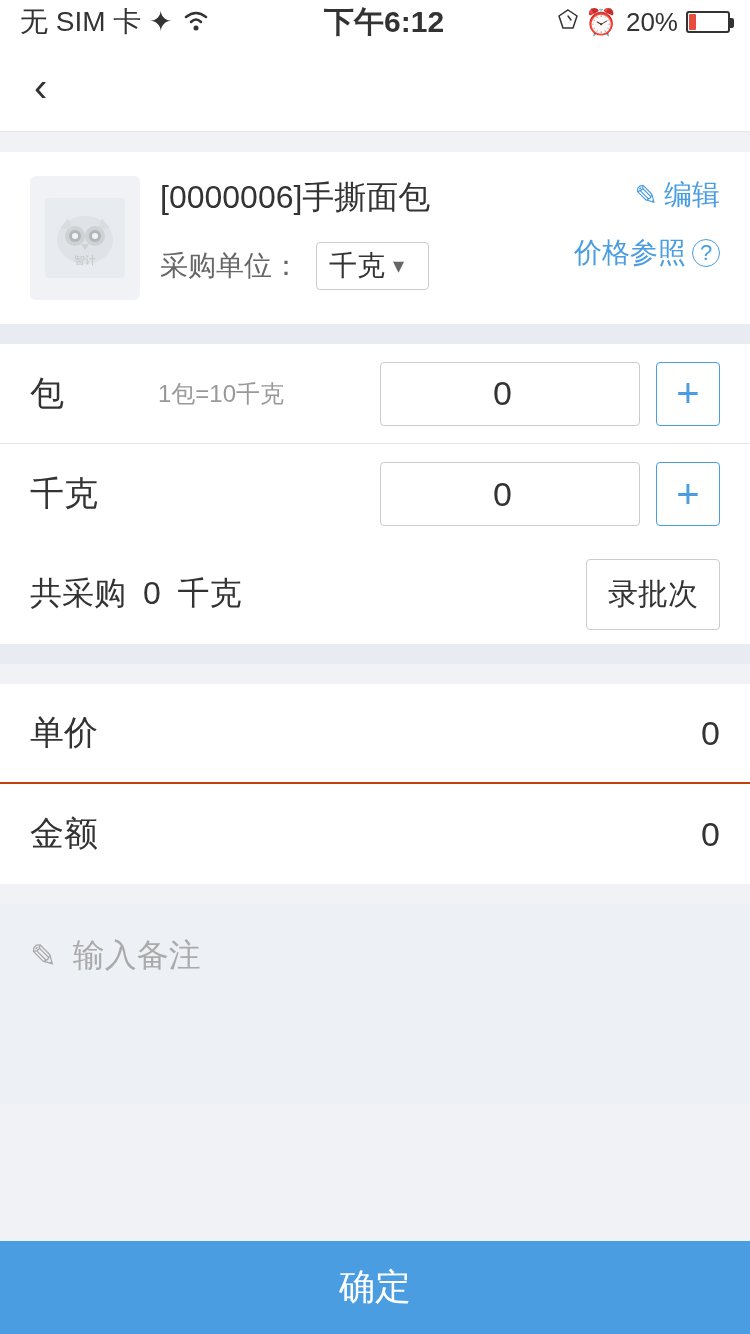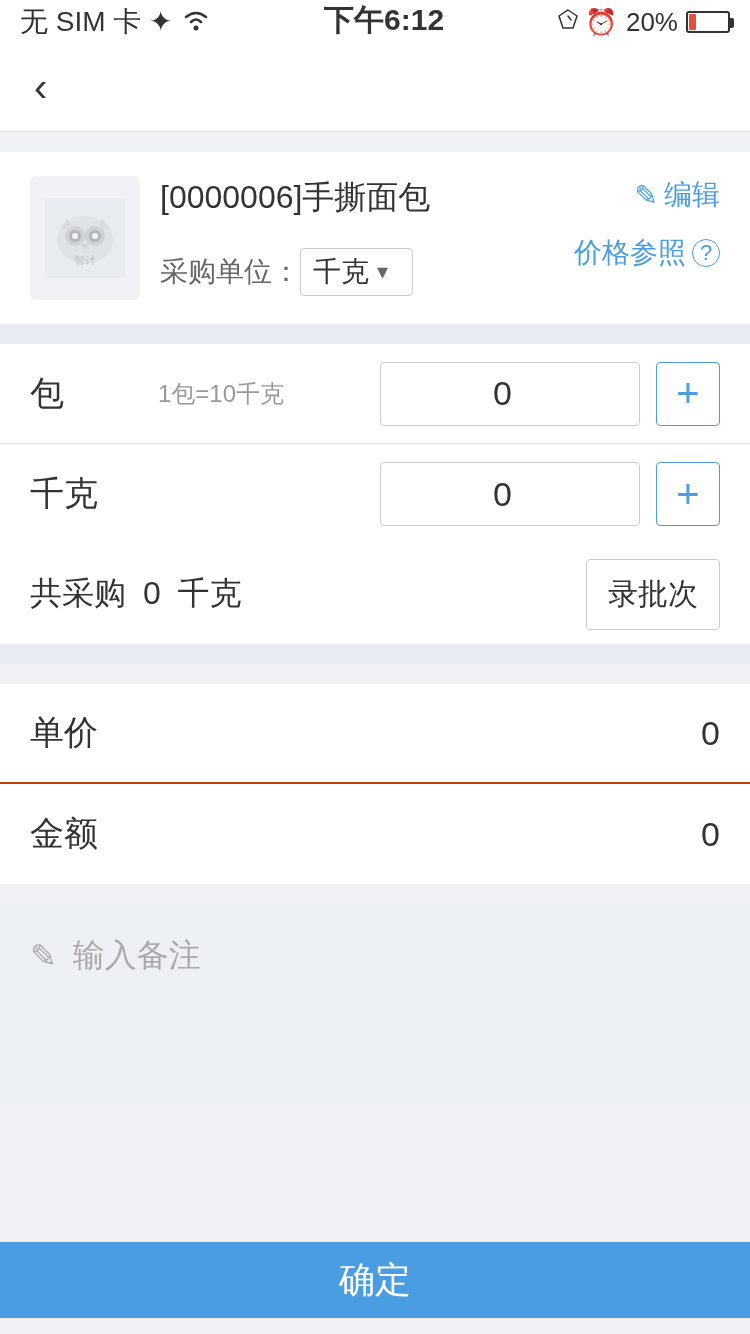--- a/index.html
+++ b/index.html
@@ -12,20 +12,21 @@
       font-size: 32px;
       color: #333;
     }
 
     
     .status-bar {
       width: 750px;
       height: 44px;
       background: #fff;
       display: flex;
+      align-items: center;
       justify-content: space-between;
       padding: 0 20px;
       font-size: 28px;
       color: #333;
     }
     .status-left { display: flex; align-items: center; gap: 8px; }
     .status-center { font-size: 30px; font-weight: 700; }
     .status-right { display: flex; align-items: center; gap: 8px; font-size: 26px; }
     .battery-icon {
       display: inline-block;
@@ -107,25 +108,26 @@
       display: flex;
       align-items: center;
       justify-content: center;
       color: #aaa;
       font-size: 28px;
     }
     .product-info { flex: 1; }
     .product-name {
       font-size: 32px;
       color: #333;
-      margin-bottom: 28px;
+      margin-bottom: 22px;
     }
     .product-unit-row {
       display: flex;
       align-items: center;
+      gap: 16px;
     }
     .unit-label { font-size: 28px; color: #666; }
     .unit-select {
       border: 1px solid #ccc;
       border-radius: 4px;
       padding: 4px 24px 4px 12px;
       font-size: 28px;
       color: #333;
       background: #fff;
       position: relative;
@@ -252,30 +254,30 @@
     .note-input-row {
       display: flex;
       align-items: center;
       gap: 16px;
     }
     .note-placeholder { font-size: 32px; color: #aaa; }
 
     
     .confirm-btn {
       width: 750px;
-      height: 76px;
+      height: 93px;
       background: #4a9de0;
       color: #fff;
       font-size: 36px;
       display: flex;
       align-items: center;
       justify-content: center;
       cursor: pointer;
       position: fixed;
-      bottom: 16px;
+      bottom: 0;
       left: 0;
     }
 
     
     .owl-svg { opacity: 0.4; }
   </style>
 </head>
 <body>
 
 <div class="status-bar">

